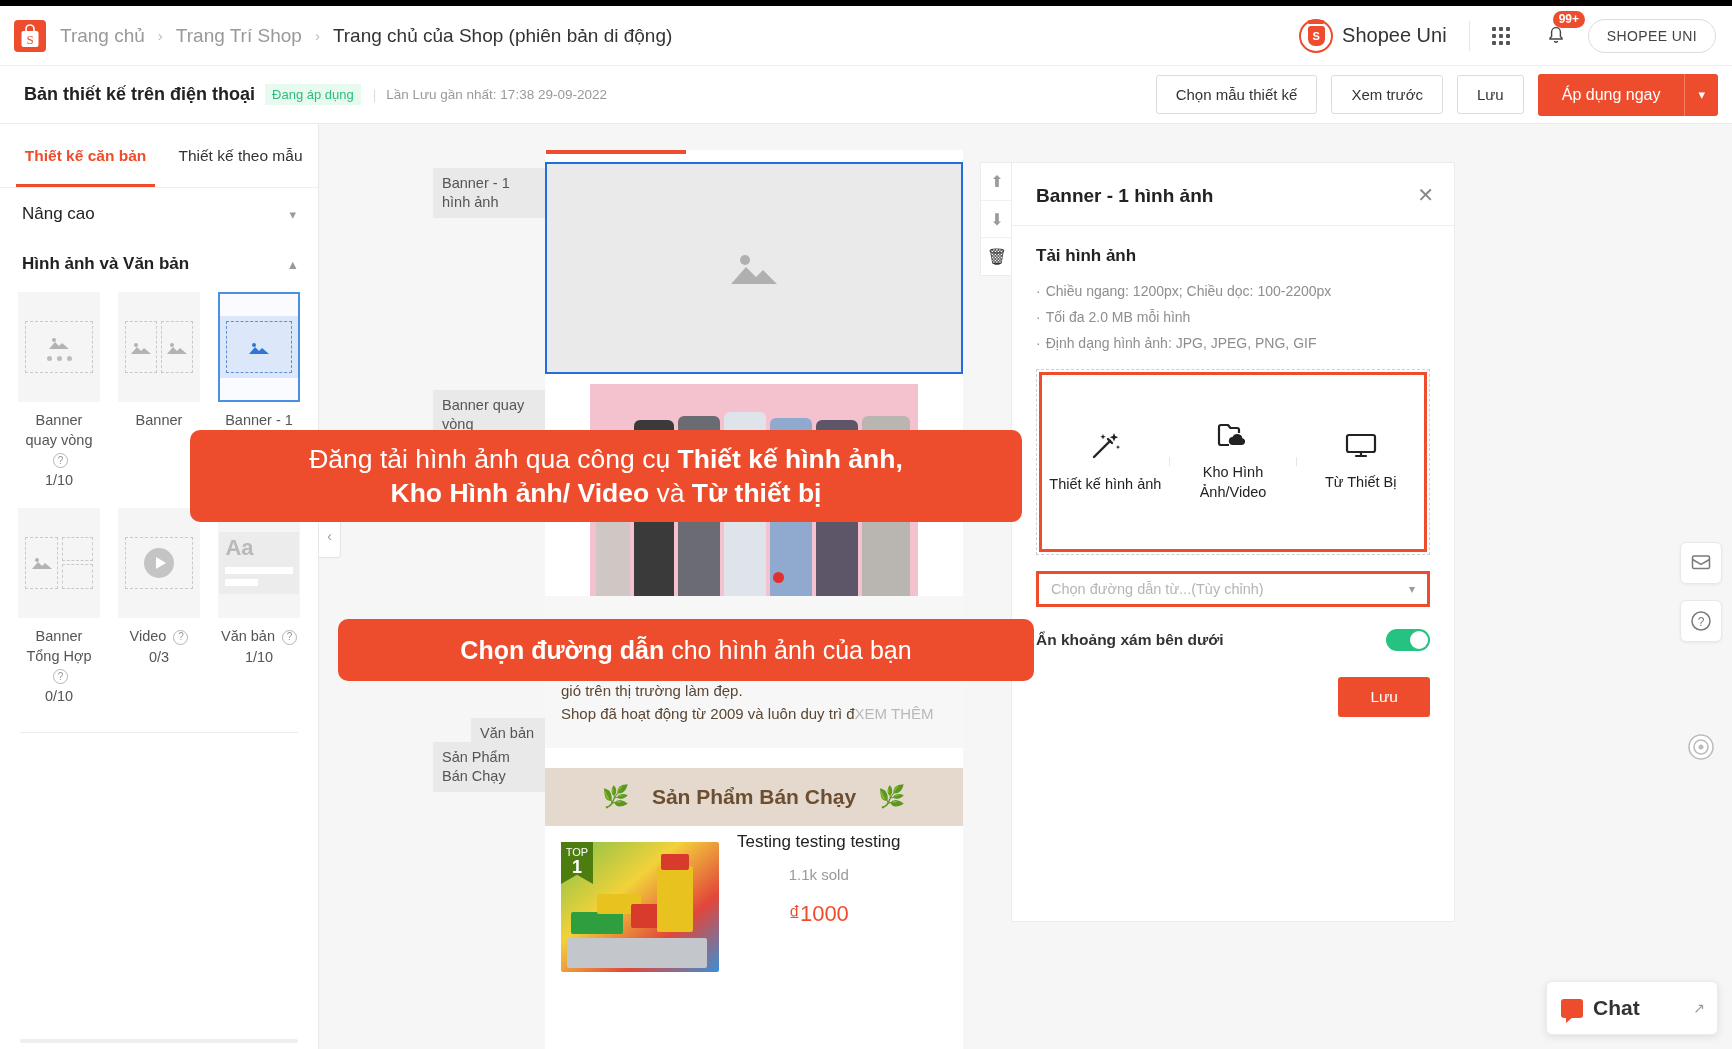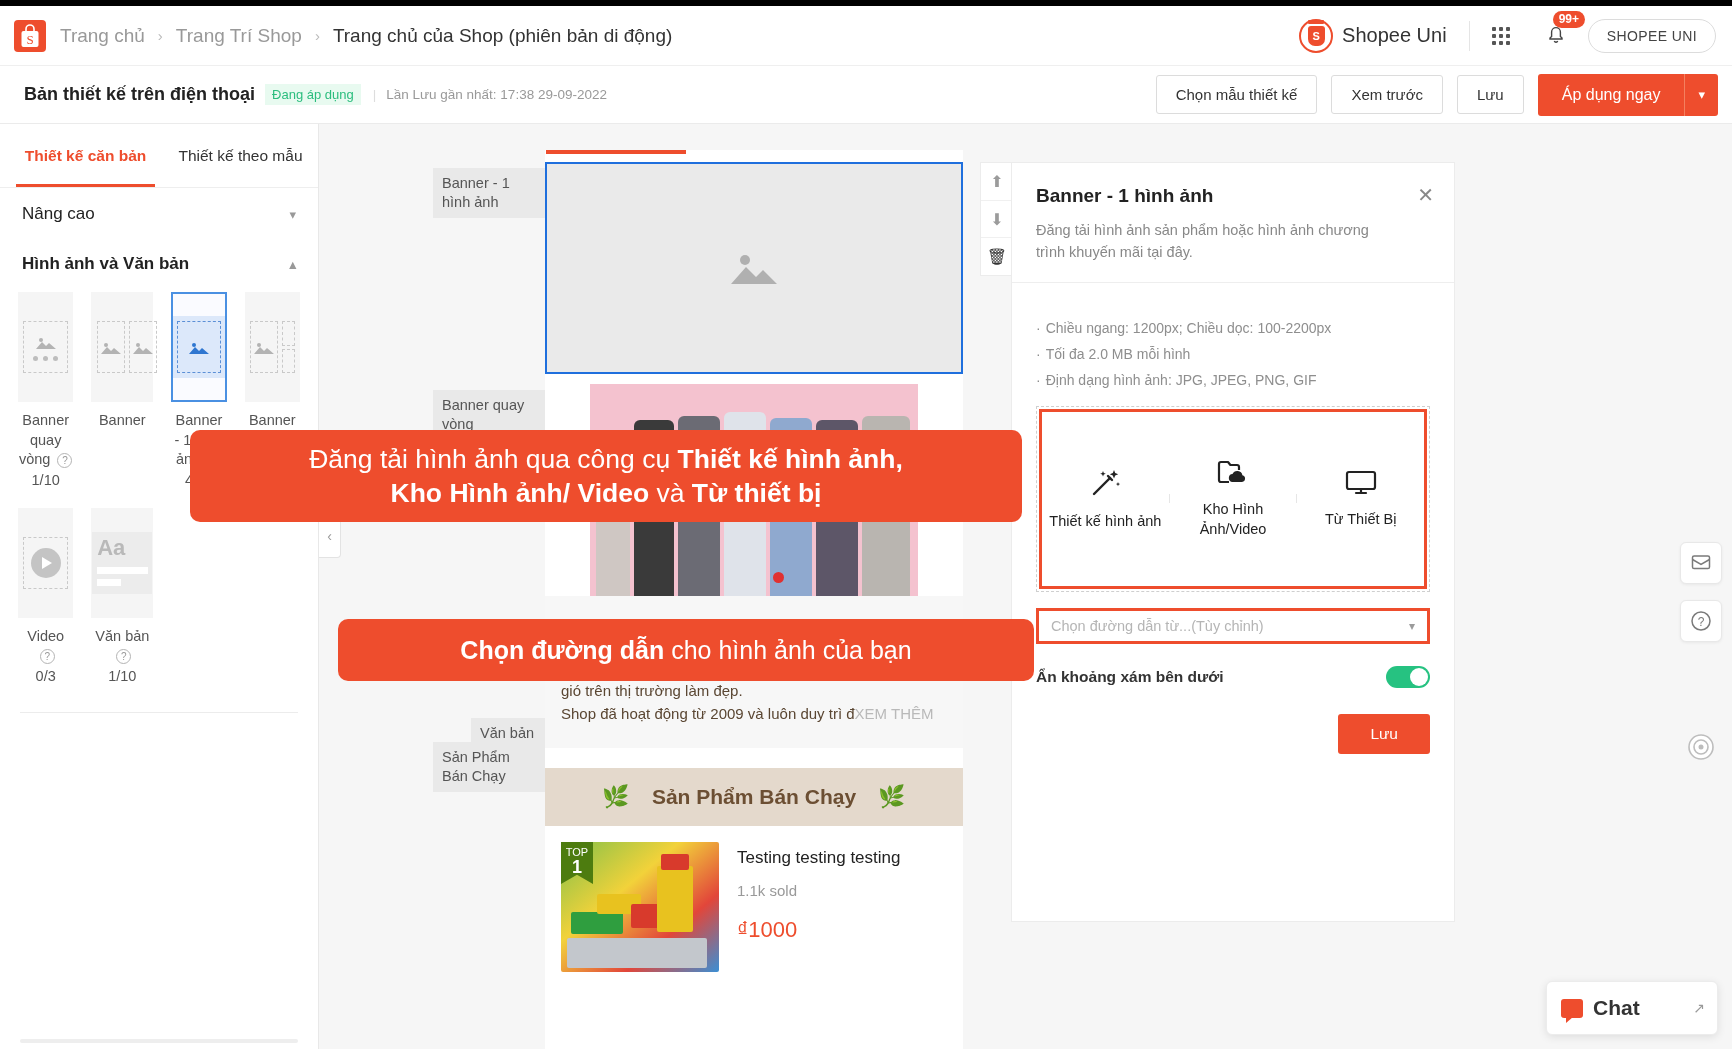--- a/index.html
+++ b/index.html
@@ -110,21 +110,21 @@
   .side-tab.active::after {
     content:""; position:absolute;bottom:0;left:8px;right:8px;height:3px;background:#ee4d2d;
   }
   .accordion {
     display:flex;align-items:center;justify-content:space-between;
     padding:16px 22px 14px; font-size:17px;color:#222;cursor:pointer;
   }
   .accordion.bold { font-weight:bold; }
   .chev { color:#999; font-size:13px; }
   .widget-grid {
-    display:grid; grid-template-columns:1fr 1fr 1fr 1fr; gap:18px 18px;
+    display:grid; grid-template-columns:1fr 1fr 1fr; gap:18px 18px;
     padding:4px 18px 10px;
   }
   .widget { cursor:pointer; }
   .wthumb {
     height:110px;background:#f5f5f5;border:1px solid transparent;
     display:flex;align-items:center;justify-content:center;position:relative;
   }
   .wthumb.sel { background:#fafbff;border:2px solid #4a90e2; }
   .wthumb .band { width:100%;height:62px;display:flex;align-items:center;justify-content:center; }
   .wthumb.sel .band { background:#dce8fa; }
@@ -218,21 +218,21 @@
     background:linear-gradient(140deg,#7fc04a 0%,#f2d23a 38%,#e2463a 70%,#3b8fd4 100%);
     position:relative;overflow:hidden;
   }
   .brick { position:absolute;border-radius:2px; }
   .top-ribbon {
     position:absolute;left:16px;top:16px;width:32px;height:42px;background:#4d7c0f;
     color:#fff;font-size:11px;text-align:center;padding-top:4px;z-index:2;
     clip-path:polygon(0 0,100% 0,100% 100%,50% 78%,0 100%);
   }
   .top-ribbon b { display:block;font-size:18px;line-height:1.1; }
-  .prod-info { padding:22px 0 0 18px; }
+  .prod-info { padding:6px 0 0 18px;text-align:center; }
   .prod-name { font-size:17px;color:#222; }
   .prod-sold { font-size:15px;color:#999;margin-top:14px; }
   .prod-price { font-size:22px;color:#ee4d2d;margin-top:18px; }
 
   
   .mover {
     position:absolute;left:661px;top:38px;width:34px;height:114px;
     background:#fff;border:1px solid #ececec;display:flex;flex-direction:column;z-index:5;
   }
   .mover div {
@@ -598,24 +598,24 @@
         <div class="prod-name">Testing testing testing</div>
         <div class="prod-sold">1.1k sold</div>
         <div class="prod-price">₫1000</div>
       </div>
     </div>
 
     <div class="props">
       <div class="props-head">
         <div class="props-title">Banner - 1 hình ảnh</div>
         <div class="props-close">✕</div>
-        <div class="props-desc">Đăng tải hình ảnh sản phẩm hoặc hình ảnh chương trình khuyến mãi tại đây.</div>
       </div>
 
       <div class="props-body">
+        <div class="props-sec-title">Tải hình ảnh</div>
 
         <div class="bullets">
           <div><span class="b">·</span><span>Chiều ngang: 1200px; Chiều dọc: 100-2200px</span></div>
           <div><span class="b">·</span><span>Tối đa 2.0 MB mỗi hình</span></div>
           <div><span class="b">·</span><span>Định dạng hình ảnh: JPG, JPEG, PNG, GIF</span></div>
         </div>
 
         <div class="dropzone-outer">
           <div class="dropzone">
             <div class="dz-opts">

